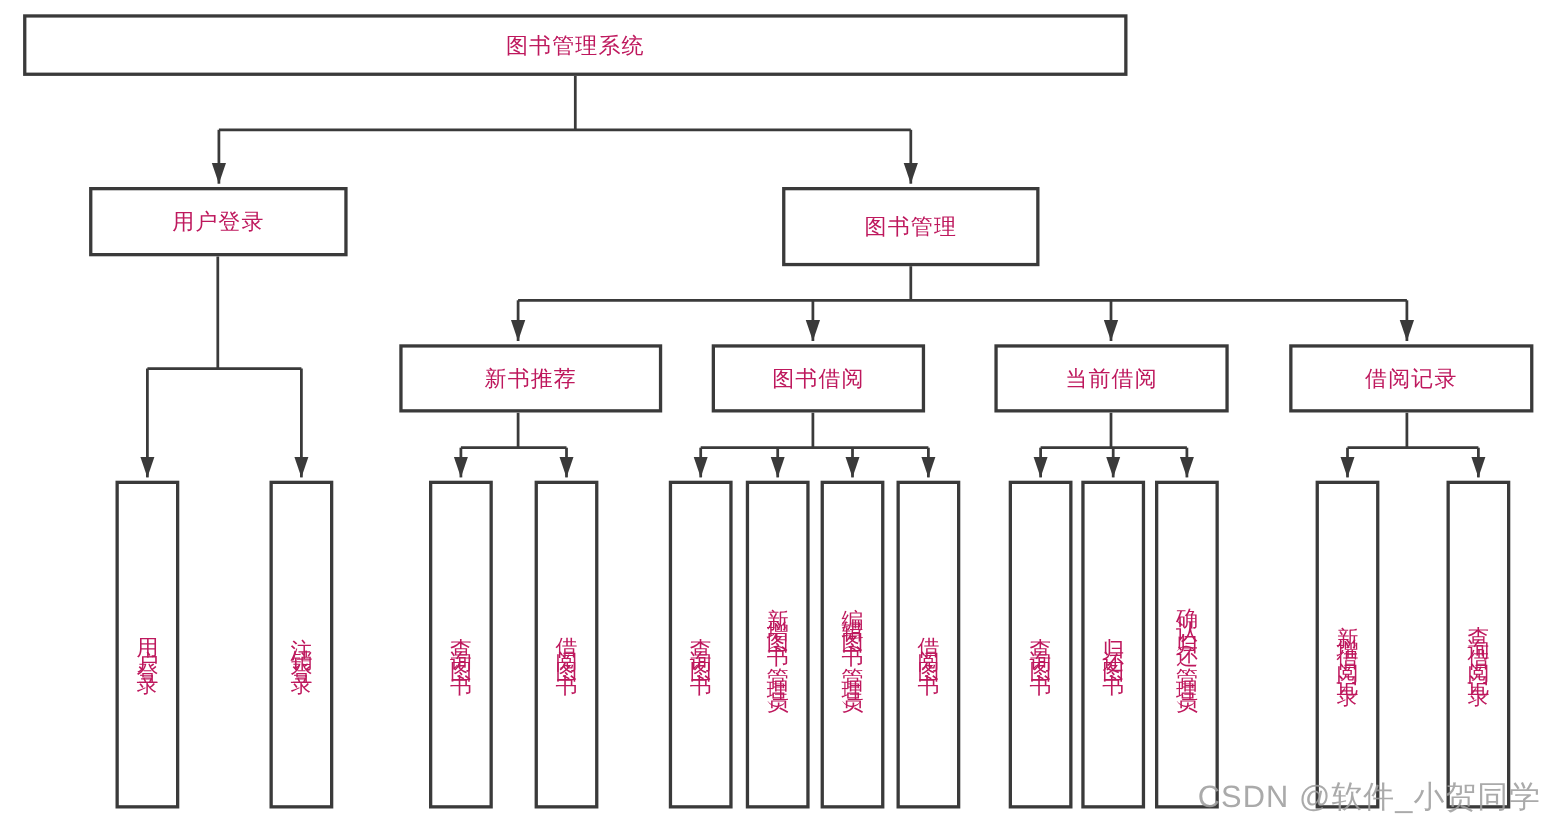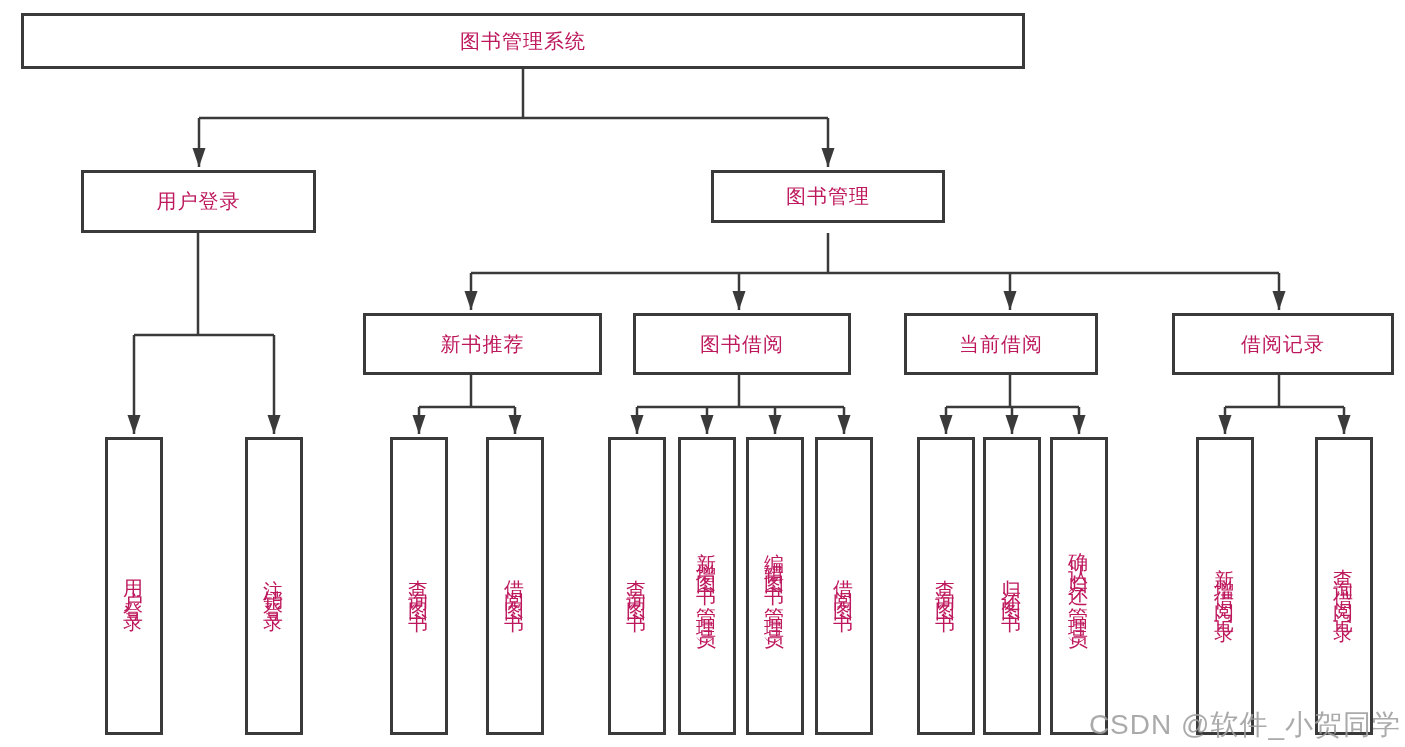--- a/index.html
+++ b/index.html
@@ -54,24 +54,24 @@
     bottom: 3px;
     font-size: 28px;
     color: rgba(158, 158, 158, 0.88);
     letter-spacing: 1px;
     z-index: 10;
     white-space: nowrap;
   }
   
   #n-root  { left: 21px;  top: 13px;  width: 1004px; height: 56px; }
   #n-login { left: 81px;  top: 170px; width: 235px;  height: 63px; }
-  #n-mgmt  { left: 711px; top: 170px; width: 234px;  height: 53px; }
+  #n-mgmt  { left: 711px; top: 170px; width: 234px;  height: 72px; }
   #n-rec   { left: 363px; top: 313px; width: 239px;  height: 62px; }
-  #n-bor   { left: 633px; top: 313px; width: 218px;  height: 62px; }
-  #n-cur   { left: 904px; top: 313px; width: 194px;  height: 62px; }
+  #n-bor   { left: 647px; top: 313px; width: 194px;  height: 62px; }
+  #n-cur   { left: 904px; top: 313px; width: 213px;  height: 62px; }
   #n-log   { left: 1172px;top: 313px; width: 222px;  height: 62px; }
   
   #l-a1 { left: 105px;  }
   #l-a2 { left: 245px;  }
   #l-b1 { left: 390px;  }
   #l-b2 { left: 486px;  }
   #l-c1 { left: 608px;  }
   #l-c2 { left: 678px;  }
   #l-c3 { left: 746px;  }
   #l-c4 { left: 815px;  }

